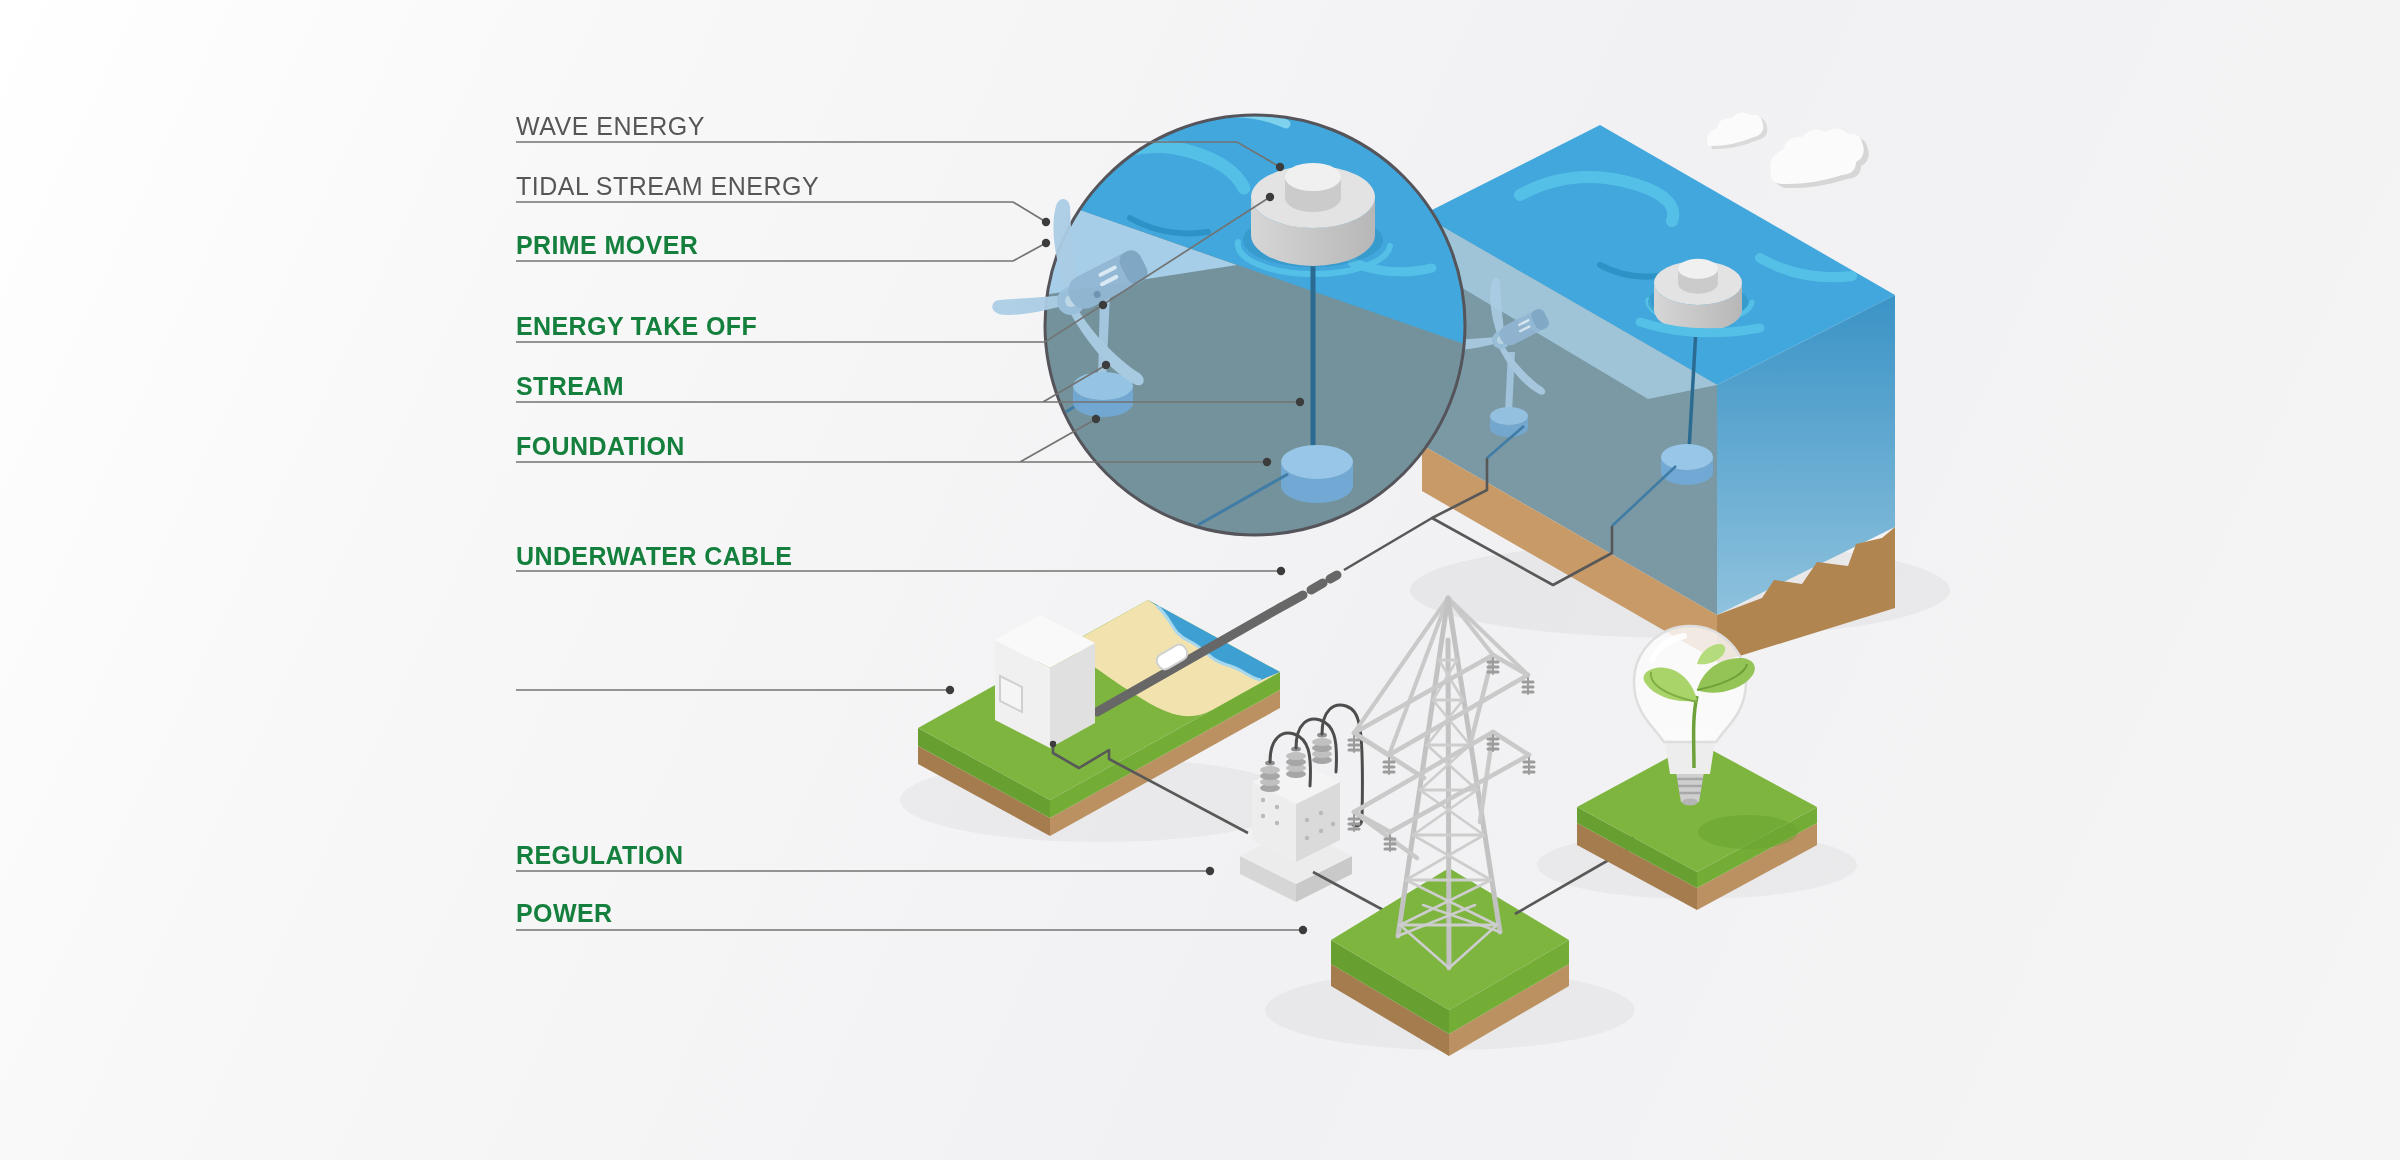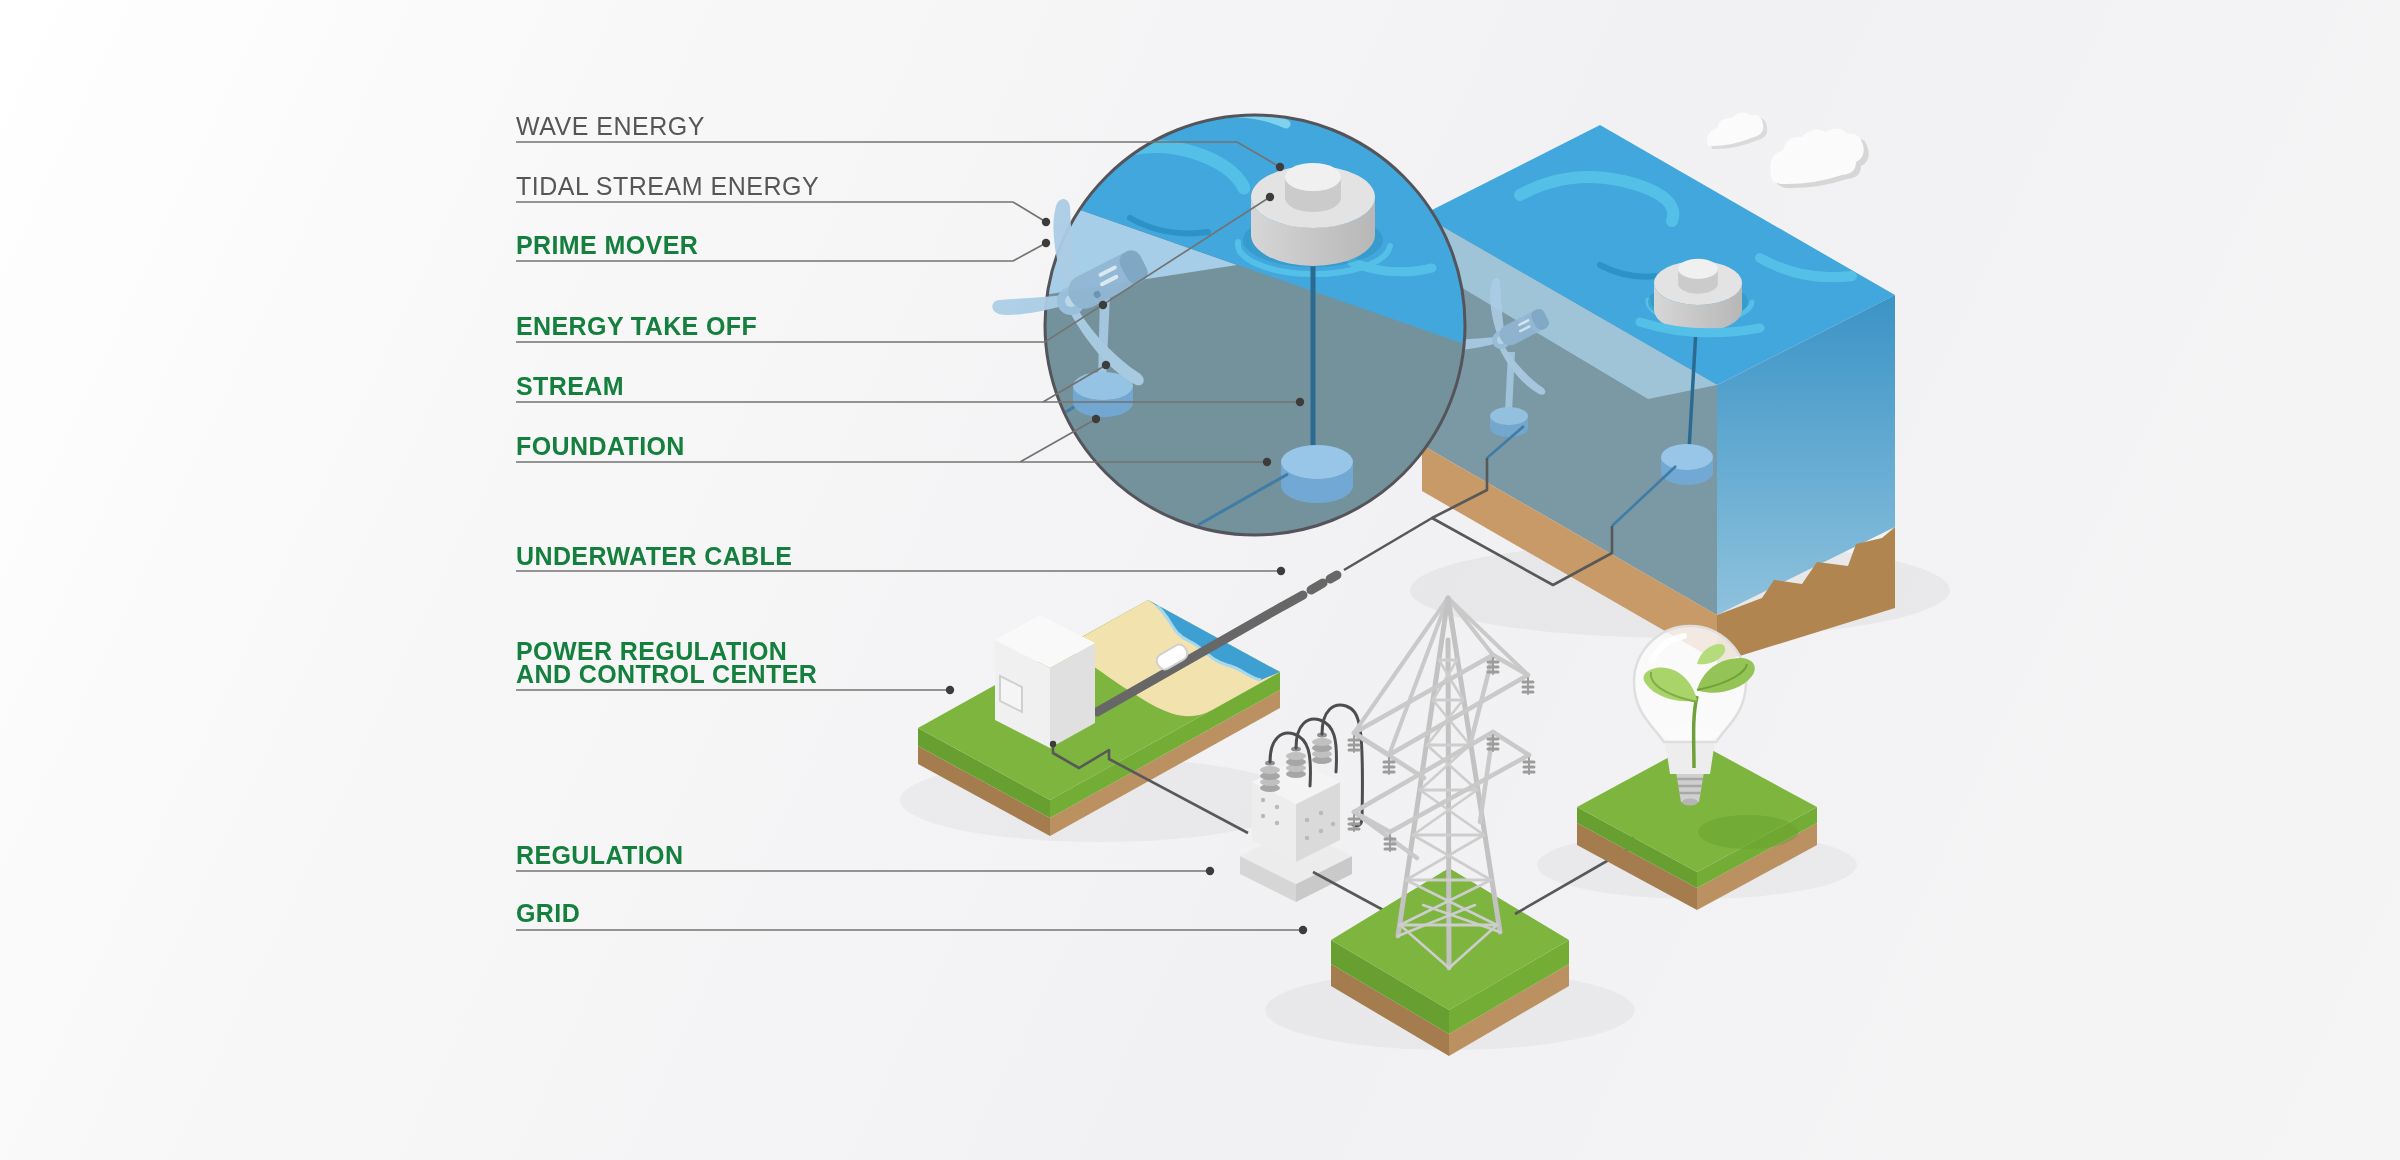--- a/index.html
+++ b/index.html
@@ -418,20 +418,16 @@
   </g>
 </svg>
 
 <div class="lbl" style="top:113px">WAVE ENERGY</div>
 <div class="lbl" style="top:173px">TIDAL STREAM ENERGY</div>
 <div class="lbl b" style="top:232px">PRIME MOVER</div>
 <div class="lbl b" style="top:313px">ENERGY TAKE OFF</div>
 <div class="lbl b" style="top:373px">STREAM</div>
 <div class="lbl b" style="top:433px">FOUNDATION</div>
 <div class="lbl b" style="top:543px">UNDERWATER CABLE</div>
-<div class="lbl b" style="top:640px">
-  <span class="ln">POWER REGULATION</span>
-  <span class="ln">AND CONTROL CENTER</span>
+<div class="lbl b" style="top:842px">REGULATION</div>
+<div class="lbl b" style="top:900px">POWER</div>
+
 </div>
-<div class="lbl b" style="top:842px">REGULATION</div>
-<div class="lbl b" style="top:900px">GRID</div>
-
-</div>
 
 </body></html>

